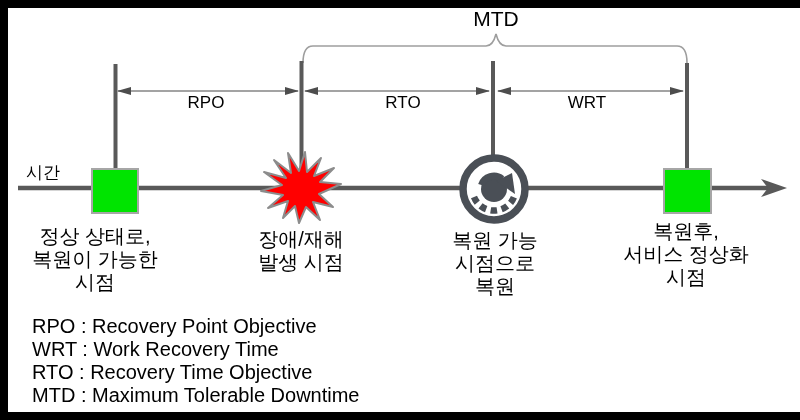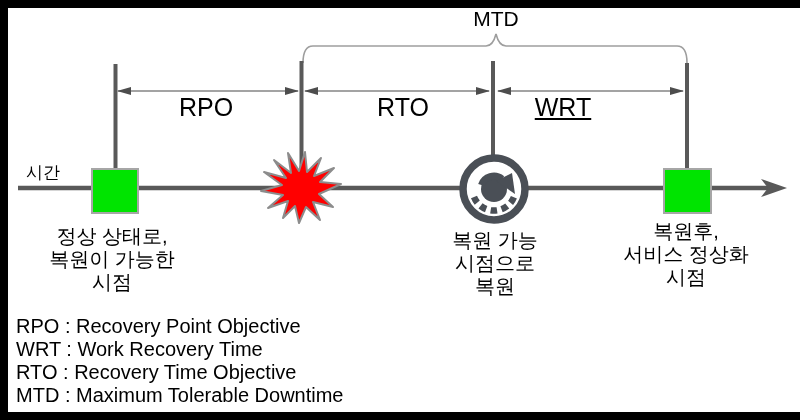--- a/index.html
+++ b/index.html
@@ -6,35 +6,35 @@
   .frame {
     position:relative; width:800px; height:420px;
     background:#ffffff; overflow:hidden;
     font-family:"Liberation Sans", sans-serif; color:#000;padding-left:19px;
   }
   .border-overlay {
     position:absolute; inset:0; border:8px solid #000; pointer-events:none; z-index:10;
   }
   .art { position:absolute; left:0; top:0; z-index:1; }
   .label { position:absolute; z-index:5; color:#000; }
-  .interval-label { width:100px; text-align:center; font-size:25px; top:93px; }
+  .interval-label { width:100px; text-align:center; font-size:17px; top:93px; }
   .mtd-label { left:446px; top:7px; width:100px; text-align:center; font-size:21px; }
   .rpo-label { left:156px; }
   .rto-label { left:353px; }
-  .wrt-label { left:513px;text-decoration:underline; }
+  .wrt-label { left:537px; }
   .axis-label { left:26px; top:161px; font-size:17px; }
   .event-label {
     width:170px; text-align:center; font-size:20px; line-height:23px;
     white-space:pre-line;
   }
-  .event-1 { left:27px;  top:225px;text-align:center; }
+  .event-1 { left:10px;  top:225px;text-align:center; }
   .event-2 { left:216px; top:228px; }
   .event-3 { left:410px; top:229px; }
   .event-4 { left:601px; top:220px; }
-  .legend { position:absolute; left:16px; top:315px; z-index:5; }
+  .legend { position:absolute; left:32px; top:315px; z-index:5; }
   .legend-line { font-size:20px; line-height:23px; white-space:pre; }
 </style>
 </head>
 <body>
 
 <div class="frame">
 
   <svg class="art" width="800" height="420" viewBox="0 0 800 420">
 
     <path d="M 303,63 Q 303,46 313,46 L 486,46 Q 493,46 496,34 Q 499,46 506,46 L 677,46 Q 687,46 687,63" fill="none" stroke="#9e9e9e" stroke-width="1.6"></path>
@@ -86,20 +86,22 @@
 
   <div class="label interval-label rpo-label">RPO</div>
   <div class="label interval-label rto-label">RTO</div>
   <div class="label interval-label wrt-label">WRT</div>
 
   <div class="label axis-label">시간</div>
 
   <div class="label event-label event-1">정상 상태로,
 복원이 가능한
 시점</div>
+  <div class="label event-label event-2">장애/재해
+발생 시점</div>
   <div class="label event-label event-3">복원 가능
 시점으로
 복원</div>
   <div class="label event-label event-4">복원후,
 서비스 정상화
 시점</div>
 
   <div class="legend">
     <div class="legend-line">RPO : Recovery Point Objective</div>
     <div class="legend-line">WRT : Work Recovery Time</div>

